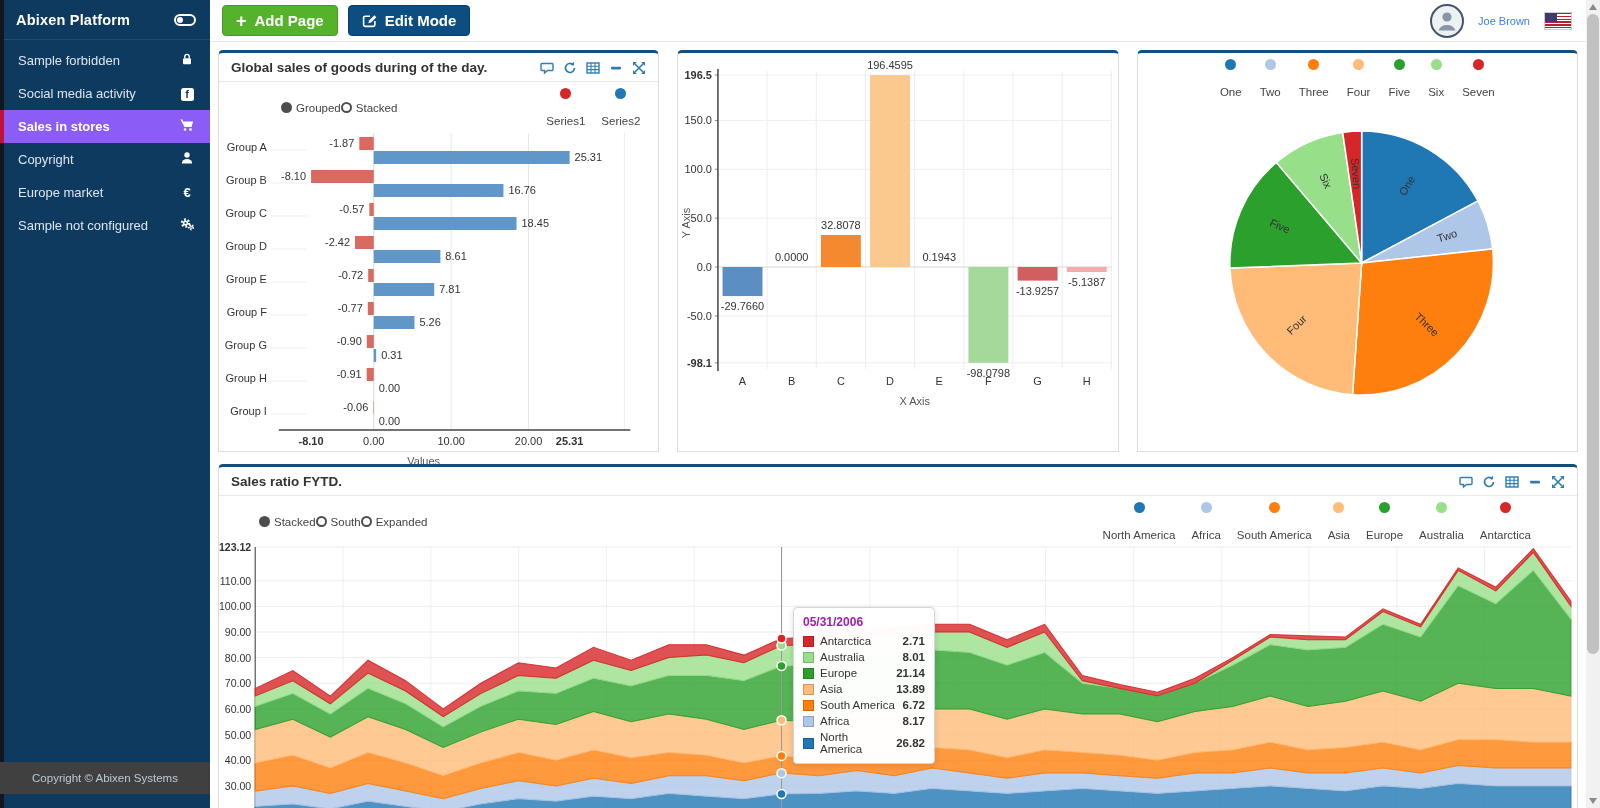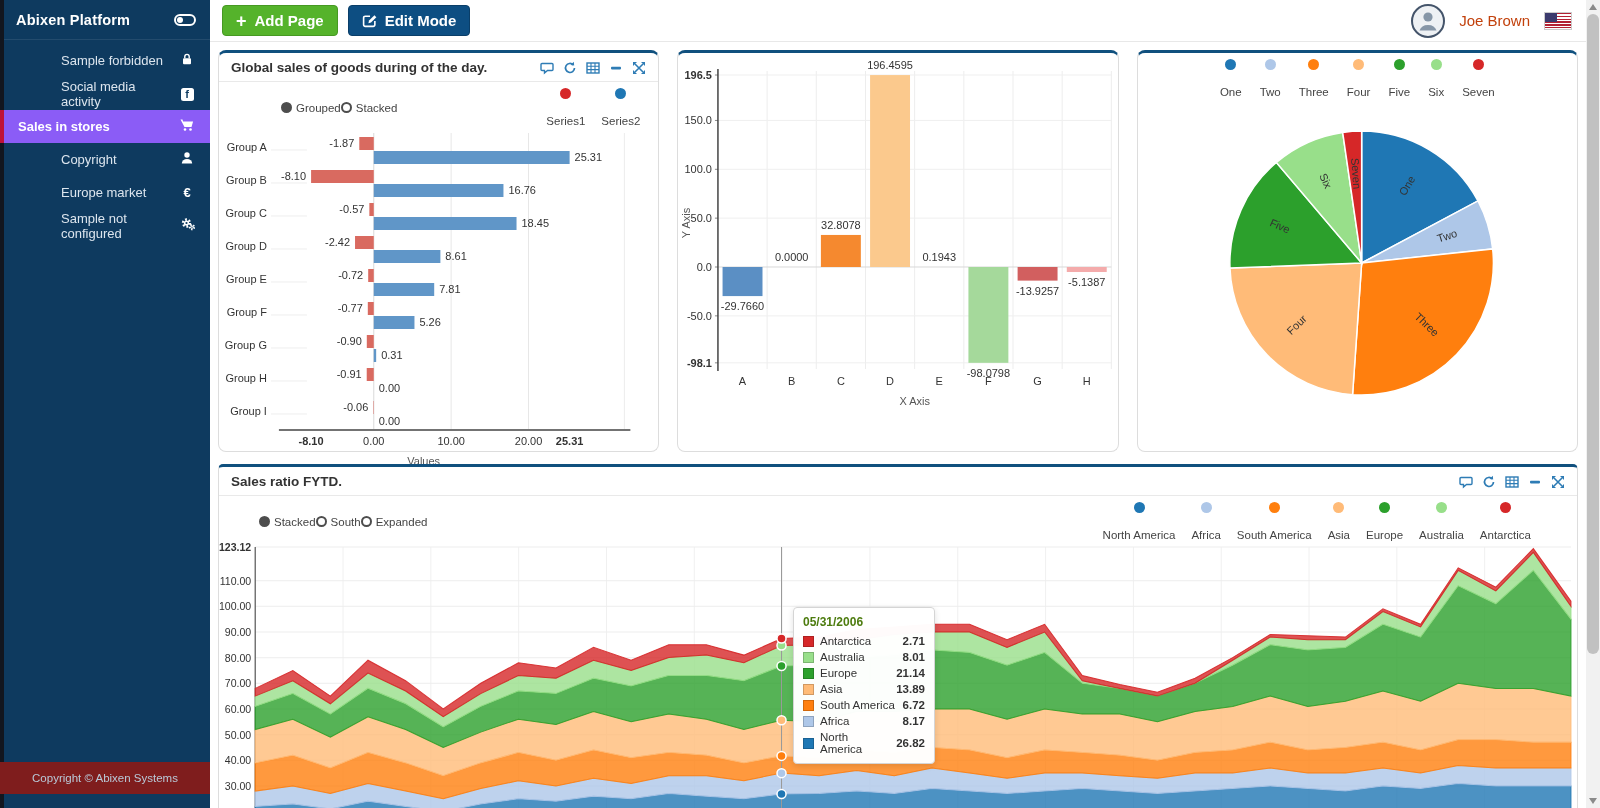--- a/index.html
+++ b/index.html
@@ -11,53 +11,53 @@
   .sidebar { position:absolute; left:0; top:0; width:210px; height:808px;
     background:#0e3a5f; border-left:4px solid #12161f; }
   .brand-row { display:flex; align-items:center; justify-content:space-between;
     height:40px; padding:0 14px 0 12px; border-bottom:1px solid rgba(255,255,255,.09); }
   .brand { color:#fff; font-size:14.5px; font-weight:bold; letter-spacing:.2px; }
   .toggle-pill { width:22px; height:12px; border:2px solid #fff; border-radius:7px; position:relative; }
   .toggle-pill::after { content:""; position:absolute; left:1px; top:1px; width:6px; height:6px;
     background:#fff; border-radius:50%; }
   .menu { margin-top:4px; }
   .menu-item { display:flex; align-items:center; justify-content:space-between;
-    height:33px; padding:0 14px; color:#dce5ee; font-size:13px; cursor:pointer; position:relative;margin-left:43px; }
+    height:33px; padding:0 14px; color:#dce5ee; font-size:13px; cursor:pointer; position:relative; }
   .menu-item.active { background:#8b5cf6; color:#fff; font-weight:bold;
     margin-left:-4px; padding-left:14px; border-left:4px solid #bf1238; }
   .menu-icon { width:18px; text-align:center; color:#fff; font-size:13px; }
   .fb-badge { display:inline-block; width:13px; height:13px; background:#fff; border-radius:2.5px;
     color:#0e3a5f; font-weight:bold; font-size:11px; line-height:13px; text-align:center; }
   .euro-glyph { color:#fff; font-size:13px; font-weight:bold; }
   .side-footer { position:absolute; left:-4px; right:0; bottom:14px; height:32px;
-    background:#7f1d1d; color:#b9c9d8; font-size:11.5px; display:flex; align-items:center; justify-content:center; }
+    background:#404040; color:#b9c9d8; font-size:11.5px; display:flex; align-items:center; justify-content:center; }
 
   
   .topbar { position:absolute; left:210px; top:0; width:1376px; height:42px; background:#fff;
     border-bottom:1px solid #e8e8e8; display:flex; align-items:center; }
   .btn { display:inline-flex; align-items:center; gap:8px; height:31px; padding:0 13px;
     border-radius:4px; color:#fff; font-size:15px; font-weight:bold; cursor:pointer; }
   .btn-add { background:#55b32b; border:1px solid #469922; margin-left:12px; }
   .btn-edit { background:#0d4e82; border:1px solid #0a3e68; margin-left:10px; }
   .btn .plus { font-size:18px; font-weight:bold; line-height:1; }
   .user-zone { margin-left:auto; display:flex; align-items:center; gap:14px; padding-right:14px; }
   .avatar { width:34px; height:34px; border-radius:50%; background:#eef1f4; border:2px solid #44546a;
     display:flex; align-items:center; justify-content:center; }
-  .user-name { font-size:15px; color:#c2410c; }
+  .user-name { font-size:11px; color:#3b82f6; }
   .flag { width:28px; height:18px; border:1px solid #ccc; position:relative;
     background:repeating-linear-gradient(180deg,#b22234 0,#b22234 1.4px,#fff 1.4px,#fff 2.8px); }
   .flag::before { content:""; position:absolute; left:0; top:0; width:12px; height:9px; background:#3c3b6e; }
 
   
   .content { position:absolute; left:210px; top:42px; width:1376px; height:766px;
     padding:8px 8px 0 8px; overflow:hidden; background:#fff; }
   .top-row { display:flex; gap:18px; }
   .panel { background:#fff; border:1px solid #ddd; border-top:3px solid #10507e;
     border-radius:5px 5px 0 0; flex:1; }
-  .panel-top { height:402px;border-radius:8px; }
+  .panel-top { height:402px; }
   .panel-wide { margin-top:12px; height:400px; position:relative; }
   .panel-head { display:flex; align-items:center; justify-content:space-between;
     padding:7px 12px 6px 12px; border-bottom:1px solid #e9e9e9; }
   .panel-title { font-size:13.5px; font-weight:bold; color:#333; }
   .panel-icons { display:flex; align-items:center; gap:9px; }
   .panel-icons svg { width:14px; height:14px; display:block; cursor:pointer; }
   .ctrl-row { display:flex; align-items:center; gap:16px; padding:6px 0 2px 0; font-size:11.5px; color:#444; }
   .ctrl-row .grp-left { display:flex; margin-left:62px; }
   .ctrl-row .grp-right { display:flex; gap:16px; margin-left:auto; margin-right:18px; }
   .radio { display:flex; align-items:center; gap:4px; cursor:pointer; }
@@ -67,21 +67,21 @@
   .legend-item .ldot { width:11px; height:11px; border-radius:50%; }
   .legend-row-center { display:flex; justify-content:center; gap:18px; padding:6px 0 2px 0;
     font-size:11.5px; color:#444; }
   .chart-wrap { position:relative; }
   svg text { font-family:"Liberation Sans", sans-serif; }
 
   
   .nv-tooltip { position:absolute; left:574px; top:64px; width:142px; background:rgba(255,255,255,.98);
     border:1px solid #d5d5d5; border-radius:4px; padding:7px 9px 8px 9px;
     box-shadow:0 2px 6px rgba(0,0,0,.12); z-index:5; }
-  .nv-tooltip .tt-date { font-size:12px; font-weight:bold; color:#4d7c0f; margin-bottom:6px; }
+  .nv-tooltip .tt-date { font-size:12px; font-weight:bold; color:#a21caf; margin-bottom:6px; }
   .tt-row { display:flex; align-items:center; gap:6px; font-size:11.5px; color:#333; margin-top:4px; }
   .tt-row .sw { width:11px; height:11px; border:1px solid rgba(0,0,0,.18); flex:0 0 auto; }
   .tt-row .nm { flex:1; }
   .tt-row .vl { font-weight:bold; }
 
   
   .scrollbar { position:absolute; right:0; top:0; width:14px; height:808px; background:#f1f1f1; }
   .sb-arrow { position:absolute; left:3px; width:0; height:0; border-left:4px solid transparent;
     border-right:4px solid transparent; }
   .sb-up { top:4px; border-bottom:6px solid #8a8a8a; }

